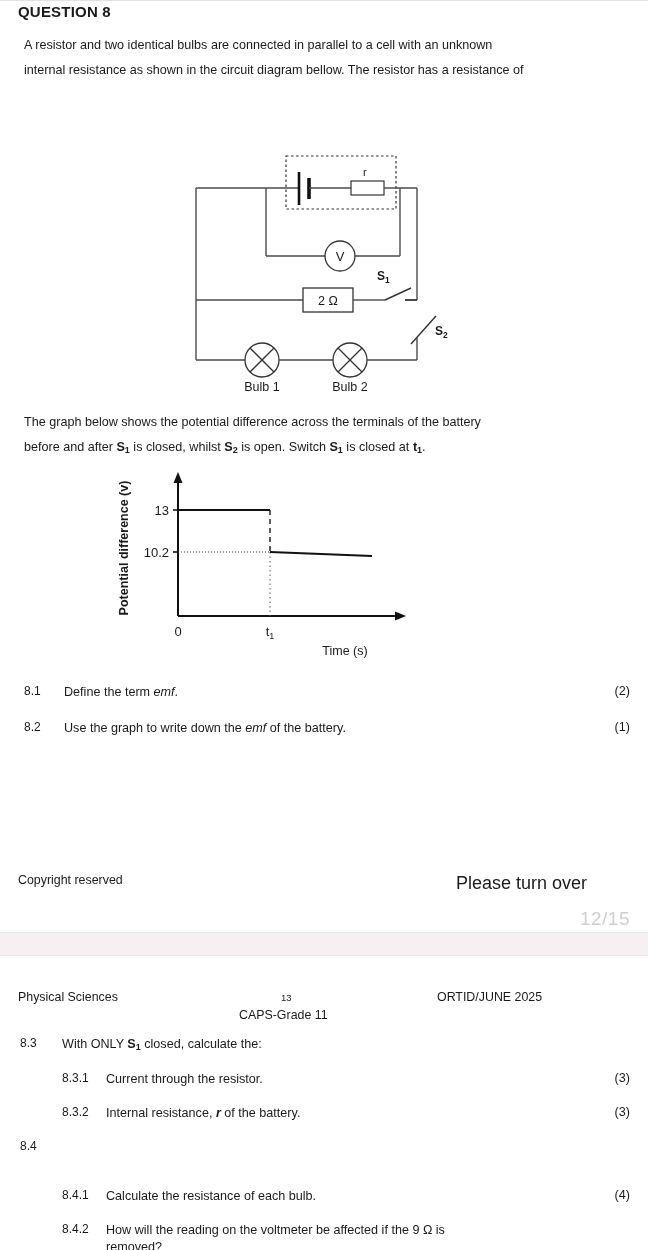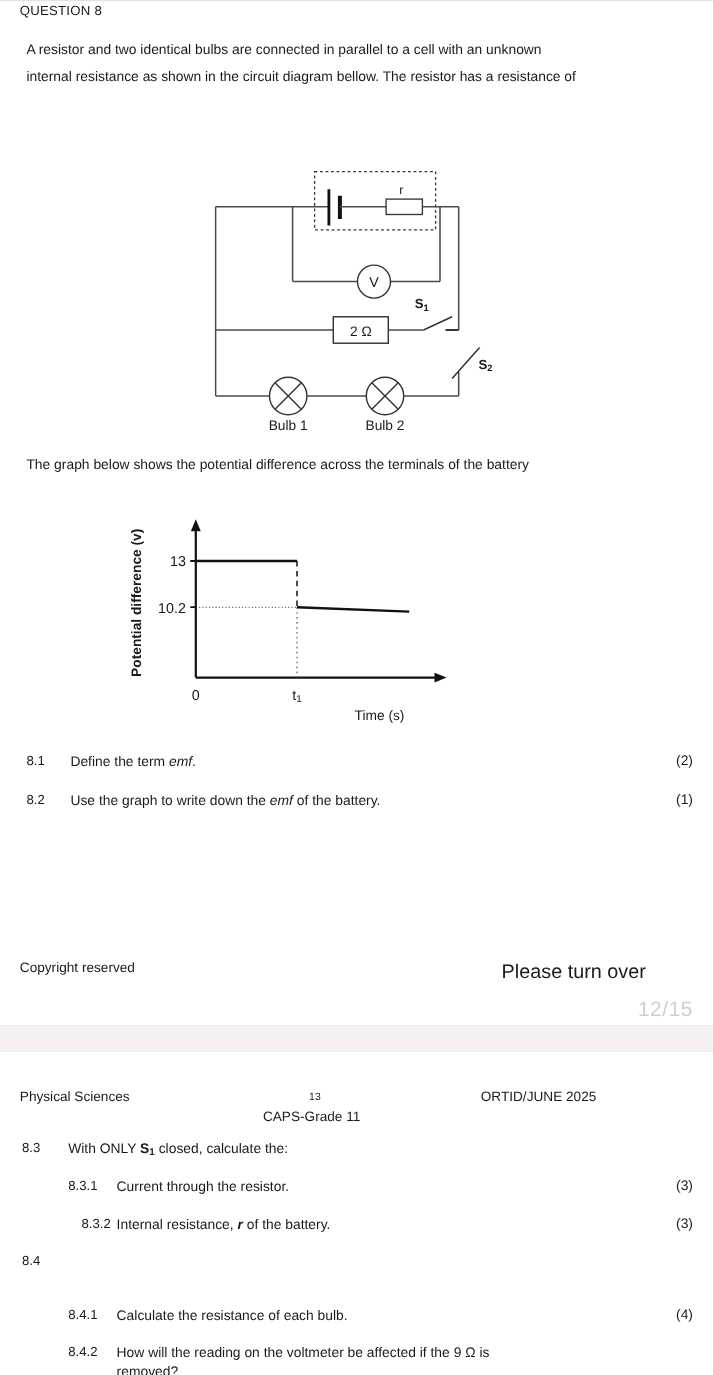--- a/index.html
+++ b/index.html
@@ -17,21 +17,21 @@
     overflow:hidden;
     background:#fff;
   }
   .topline{
     position:absolute;left:0;top:0;width:648px;height:1px;
     background:#e2e2e2;
   }
   
   .qtitle{
     position:absolute;left:18px;top:3px;
-    font-size:12px;font-weight:normal;letter-spacing:.2px;
+    font-size:15px;font-weight:bold;letter-spacing:.2px;
   }
   .intro{
     position:absolute;left:24px;top:33px;width:584px;
     font-size:12.6px;line-height:25px;
   }
   .graph-intro{
     position:absolute;left:24px;top:410px;width:590px;
     font-size:12.6px;line-height:25px;
   }
   sub{font-size:9px;vertical-align:baseline;position:relative;bottom:-2px;}
@@ -128,20 +128,21 @@
     <text x="133" y="157" text-anchor="middle" font-family="Liberation Sans, sans-serif" font-size="12.5" fill="#1a1a1a">2 Ω</text>
     <text x="182" y="132" font-family="Liberation Sans, sans-serif" font-size="12" font-weight="bold" fill="#1a1a1a">S<tspan font-size="8.5" dy="2.5">1</tspan></text>
     <text x="240" y="187" font-family="Liberation Sans, sans-serif" font-size="12" font-weight="bold" fill="#1a1a1a">S<tspan font-size="8.5" dy="2.5">2</tspan></text>
     <text x="67" y="243" text-anchor="middle" font-family="Liberation Sans, sans-serif" font-size="12.5" fill="#1a1a1a">Bulb 1</text>
     <text x="155" y="243" text-anchor="middle" font-family="Liberation Sans, sans-serif" font-size="12.5" fill="#1a1a1a">Bulb 2</text>
   </svg>
   </div>
 
   <div class="graph-intro">
     <div>The graph below shows the potential difference across the terminals of the battery</div>
+    <div>before and after <span class="b">S<sub>1</sub></span> is closed, whilst <span class="b">S<sub>2</sub></span> is open. Switch <span class="b">S<sub>1</sub></span> is closed at <span class="b">t<sub>1</sub></span>.</div>
   </div>
 
   <div class="graphbox">
   <svg width="320" height="190" viewBox="0 0 320 190" xmlns="http://www.w3.org/2000/svg">
 
     <line x1="68" y1="12" x2="68" y2="148" stroke="#111" stroke-width="2"></line>
     <polygon points="68,4 63.5,15 72.5,15" fill="#111"></polygon>
 
     <line x1="68" y1="148" x2="288" y2="148" stroke="#111" stroke-width="2"></line>
     <polygon points="296,148 285,143.5 285,152.5" fill="#111"></polygon>
@@ -195,21 +196,21 @@
 
   <div class="qnum" style="left:20px;top:1036px;">8.3</div>
   <div class="qtext" style="left:62px;top:1036px;">
     <span>With ONLY </span><span class="b">S<sub>1</sub></span><span> closed, calculate the:</span>
   </div>
 
   <div class="qnum" style="left:62px;top:1071px;">8.3.1</div>
   <div class="qtext" style="left:106px;top:1071px;">Current through the resistor.</div>
   <div class="marks" style="top:1071px;">(3)</div>
 
-  <div class="qnum" style="left:62px;top:1105px;margin-left:12px;">8.3.2</div>
+  <div class="qnum" style="left:62px;top:1105px;">8.3.2</div>
   <div class="qtext" style="left:106px;top:1105px;">
     <span>Internal resistance, </span><span class="b it">r</span><span> of the battery.</span>
   </div>
   <div class="marks" style="top:1105px;">(3)</div>
 
   <div class="qnum" style="left:20px;top:1139px;">8.4</div>
 
   <div class="qnum" style="left:62px;top:1188px;">8.4.1</div>
   <div class="qtext" style="left:106px;top:1188px;">Calculate the resistance of each bulb.</div>
   <div class="marks" style="top:1188px;">(4)</div>

